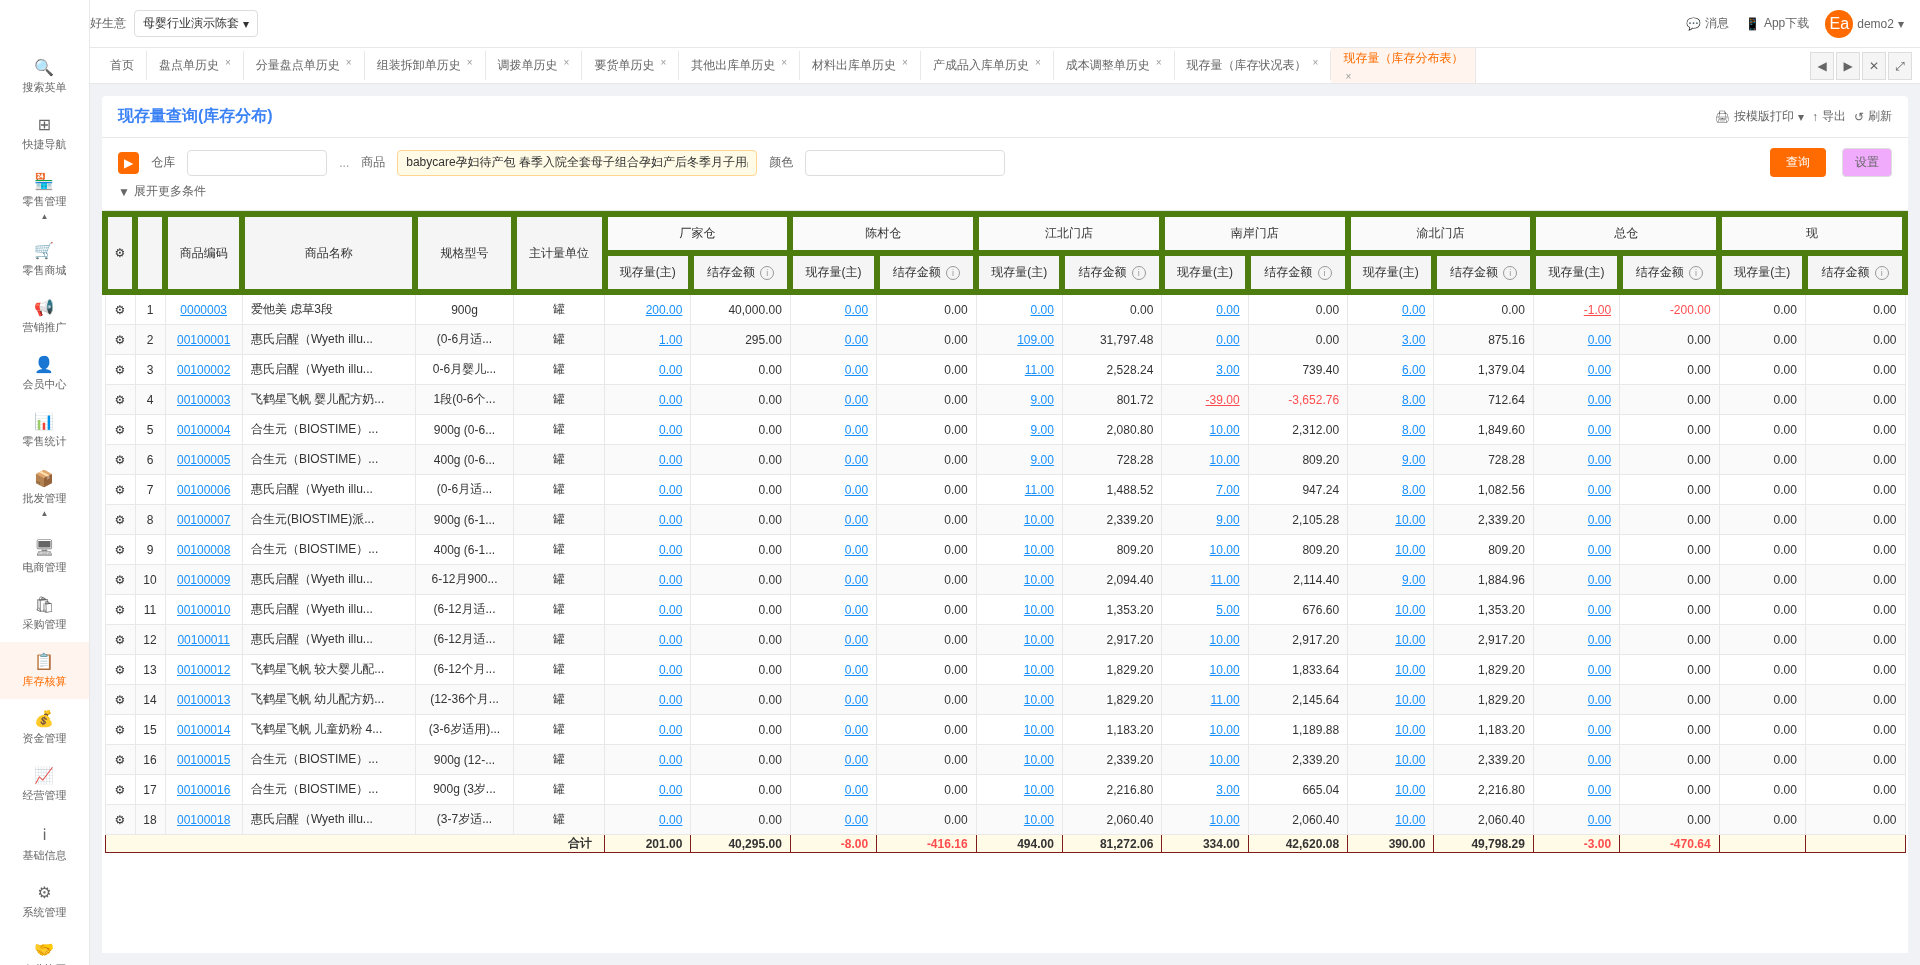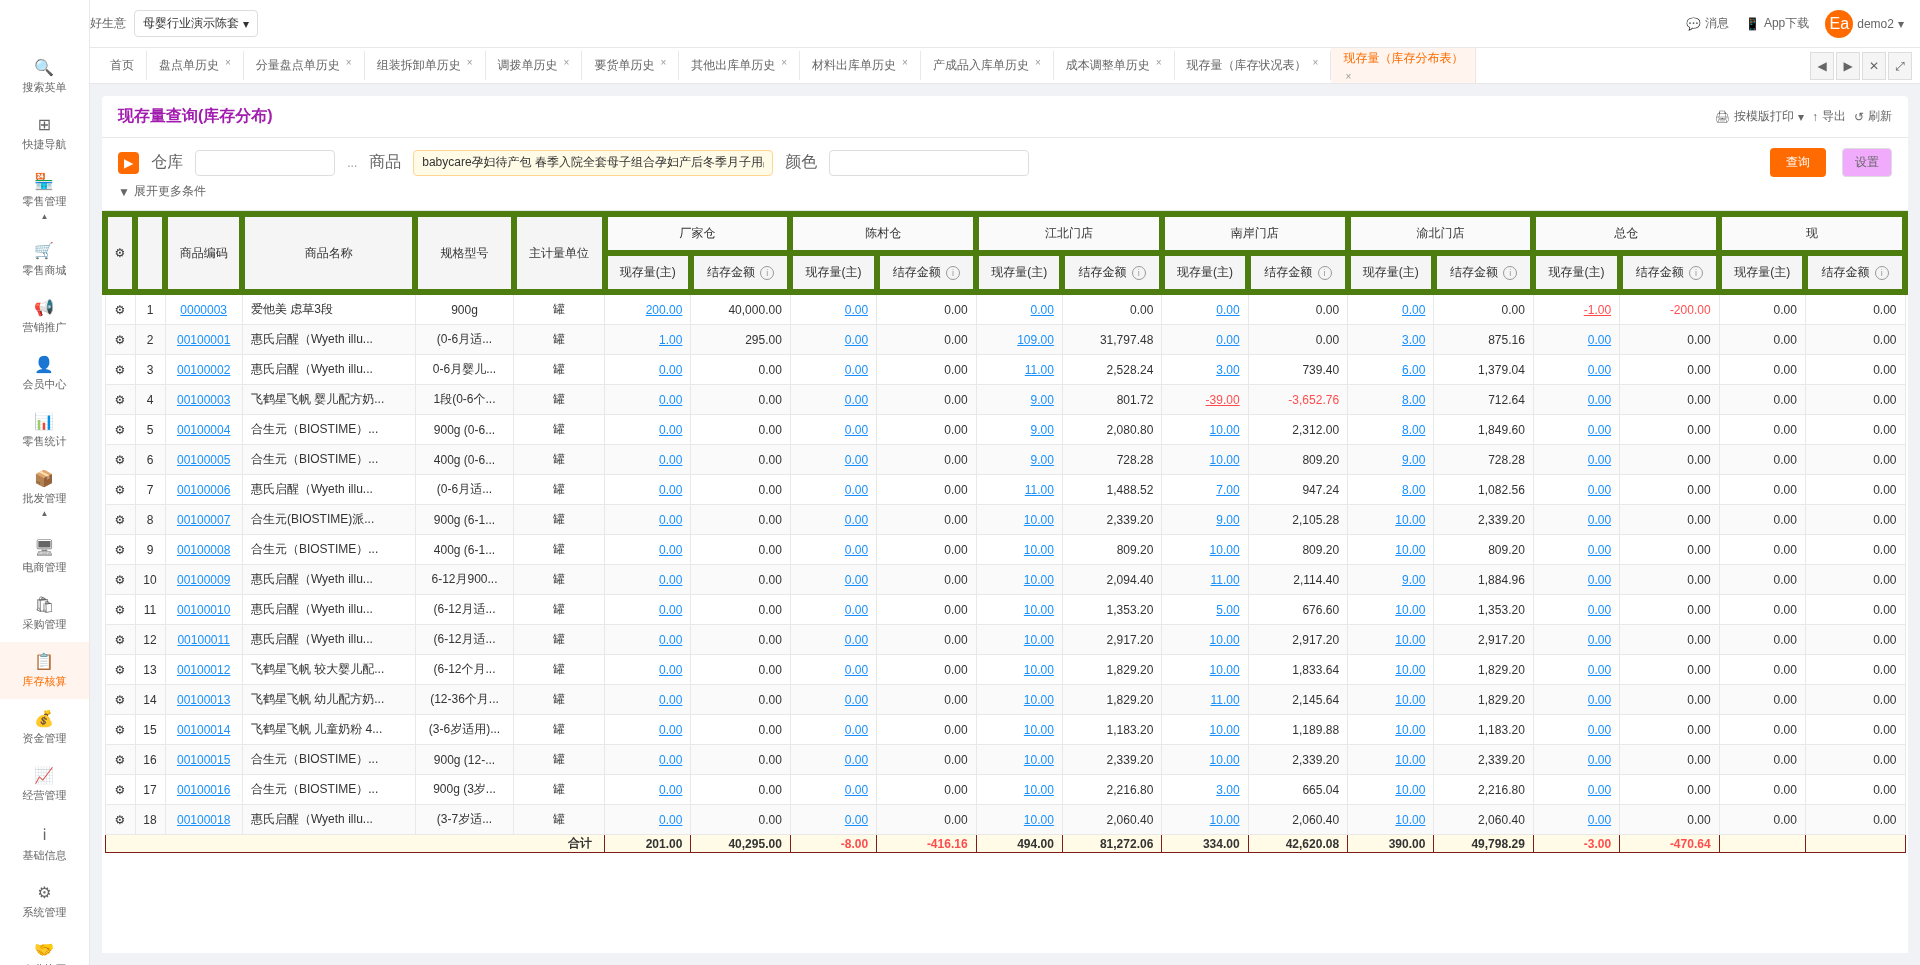--- a/index.html
+++ b/index.html
@@ -30,28 +30,28 @@
     .sidebar-item { display: flex; flex-direction: column; align-items: center; padding: 10px 4px; cursor: pointer; color: #666; font-size: 11px; gap: 3px; }
     .sidebar-item.active { color: #ff6b00; background: #fff5ee; }
     .sidebar-item .item-icon { font-size: 16px; }
     .sidebar-item .expand-arrow { font-size: 8px; }
     
     
     .main-content { margin-top: 84px; margin-left: 90px; padding: 12px; height: calc(100vh - 84px); overflow: hidden; display: flex; flex-direction: column; }
     
     
     .page-title-bar { background: #fff; padding: 10px 16px; border-radius: 4px 4px 0 0; display: flex; align-items: center; justify-content: space-between; border-bottom: 1px solid #e8e8e8; }
-    .page-title { font-size: 16px; font-weight: bold; color: #a21caf; }
+    .page-title { font-size: 16px; font-weight: bold; color: #3b82f6; }
     .title-actions { display: flex; gap: 8px; align-items: center; }
     .title-action-btn { display: flex; align-items: center; gap: 4px; color: #666; font-size: 12px; cursor: pointer; }
     
     
     .filter-area { background: #fff; padding: 10px 16px; border-bottom: 1px solid #e8e8e8; }
     .filter-row { display: flex; align-items: center; gap: 12px; }
-    .filter-label { color: #666; font-size: 16px; flex-shrink: 0; }
+    .filter-label { color: #666; font-size: 12px; flex-shrink: 0; }
     .filter-input { border: 1px solid #ddd; border-radius: 4px; padding: 5px 8px; font-size: 12px; color: #333; width: 140px; }
     .filter-input-wide { width: 360px; background: #fffbe6; border: 1px solid #ffd591; }
     .filter-dots { color: #999; }
     .filter-expand { display: flex; align-items: center; gap: 4px; color: #666; cursor: pointer; font-size: 12px; margin-top: 6px; }
     .search-btn { background: #ff6b00; color: white; border: none; border-radius: 4px; padding: 6px 16px; cursor: pointer; font-size: 12px; }
     .setting-btn { background: #f0abfc; color: #666; border: 1px solid #ddd; border-radius: 4px; padding: 5px 12px; cursor: pointer; font-size: 12px; }
     .filter-actions { display: flex; flex-direction: row; gap: 16px; margin-left: auto; justify-content: center; }
     
     
     .table-container { background: #fff; flex: 1; overflow: hidden; display: flex; flex-direction: column; }

